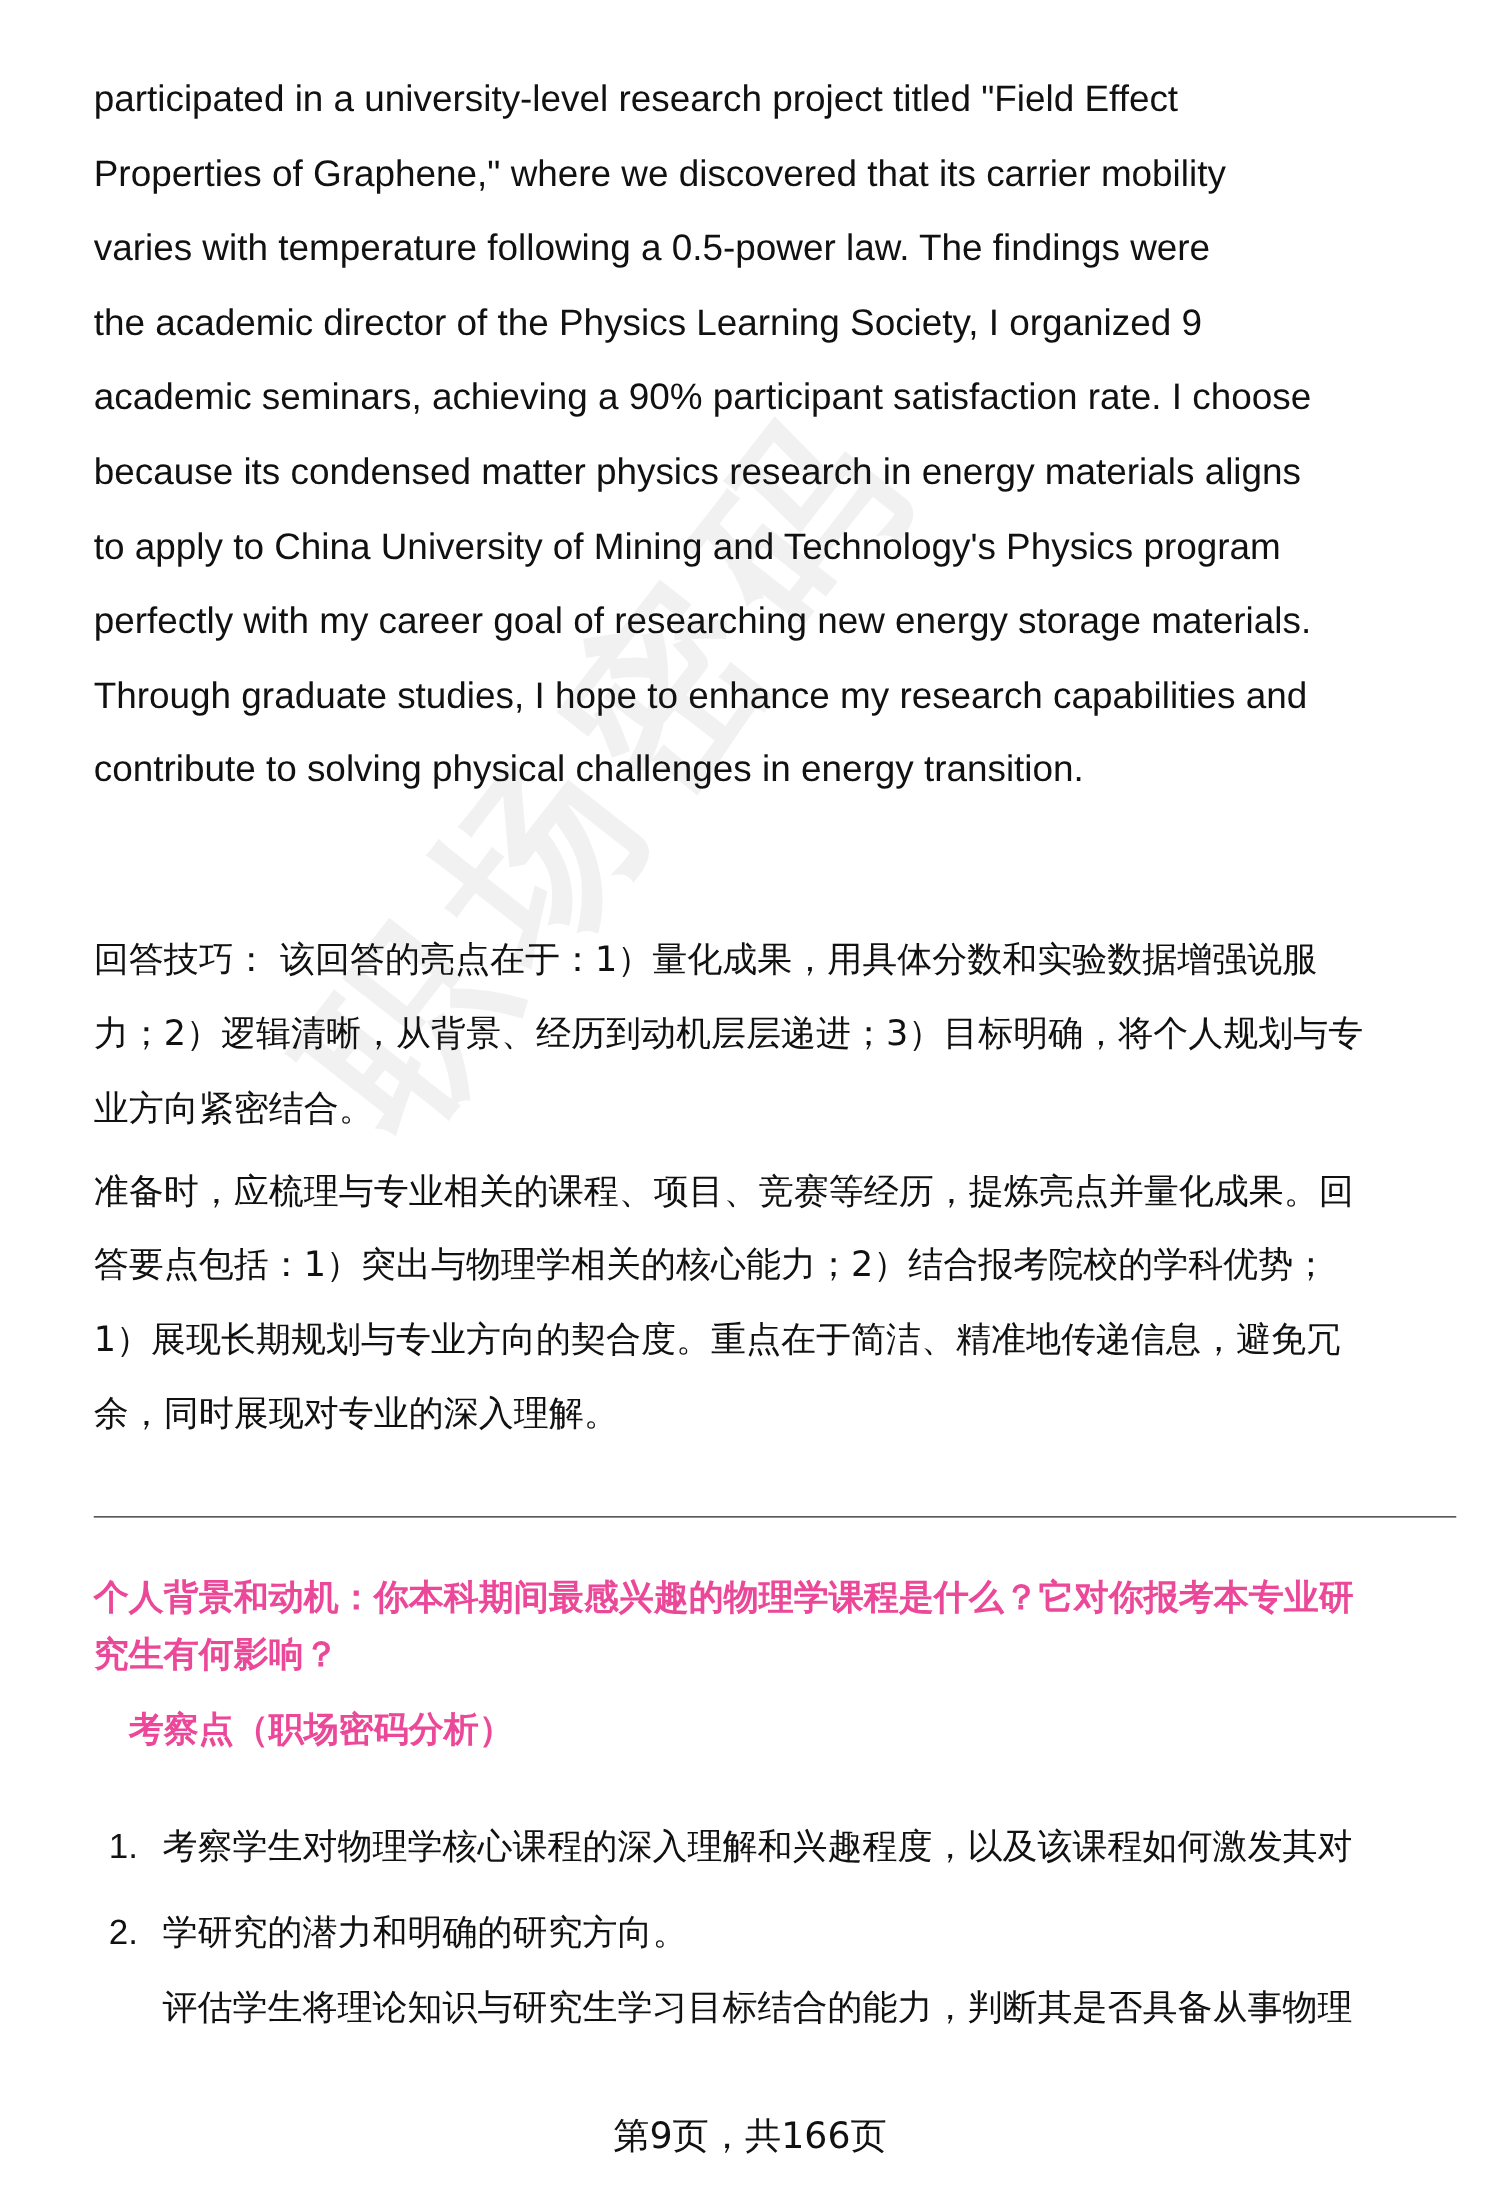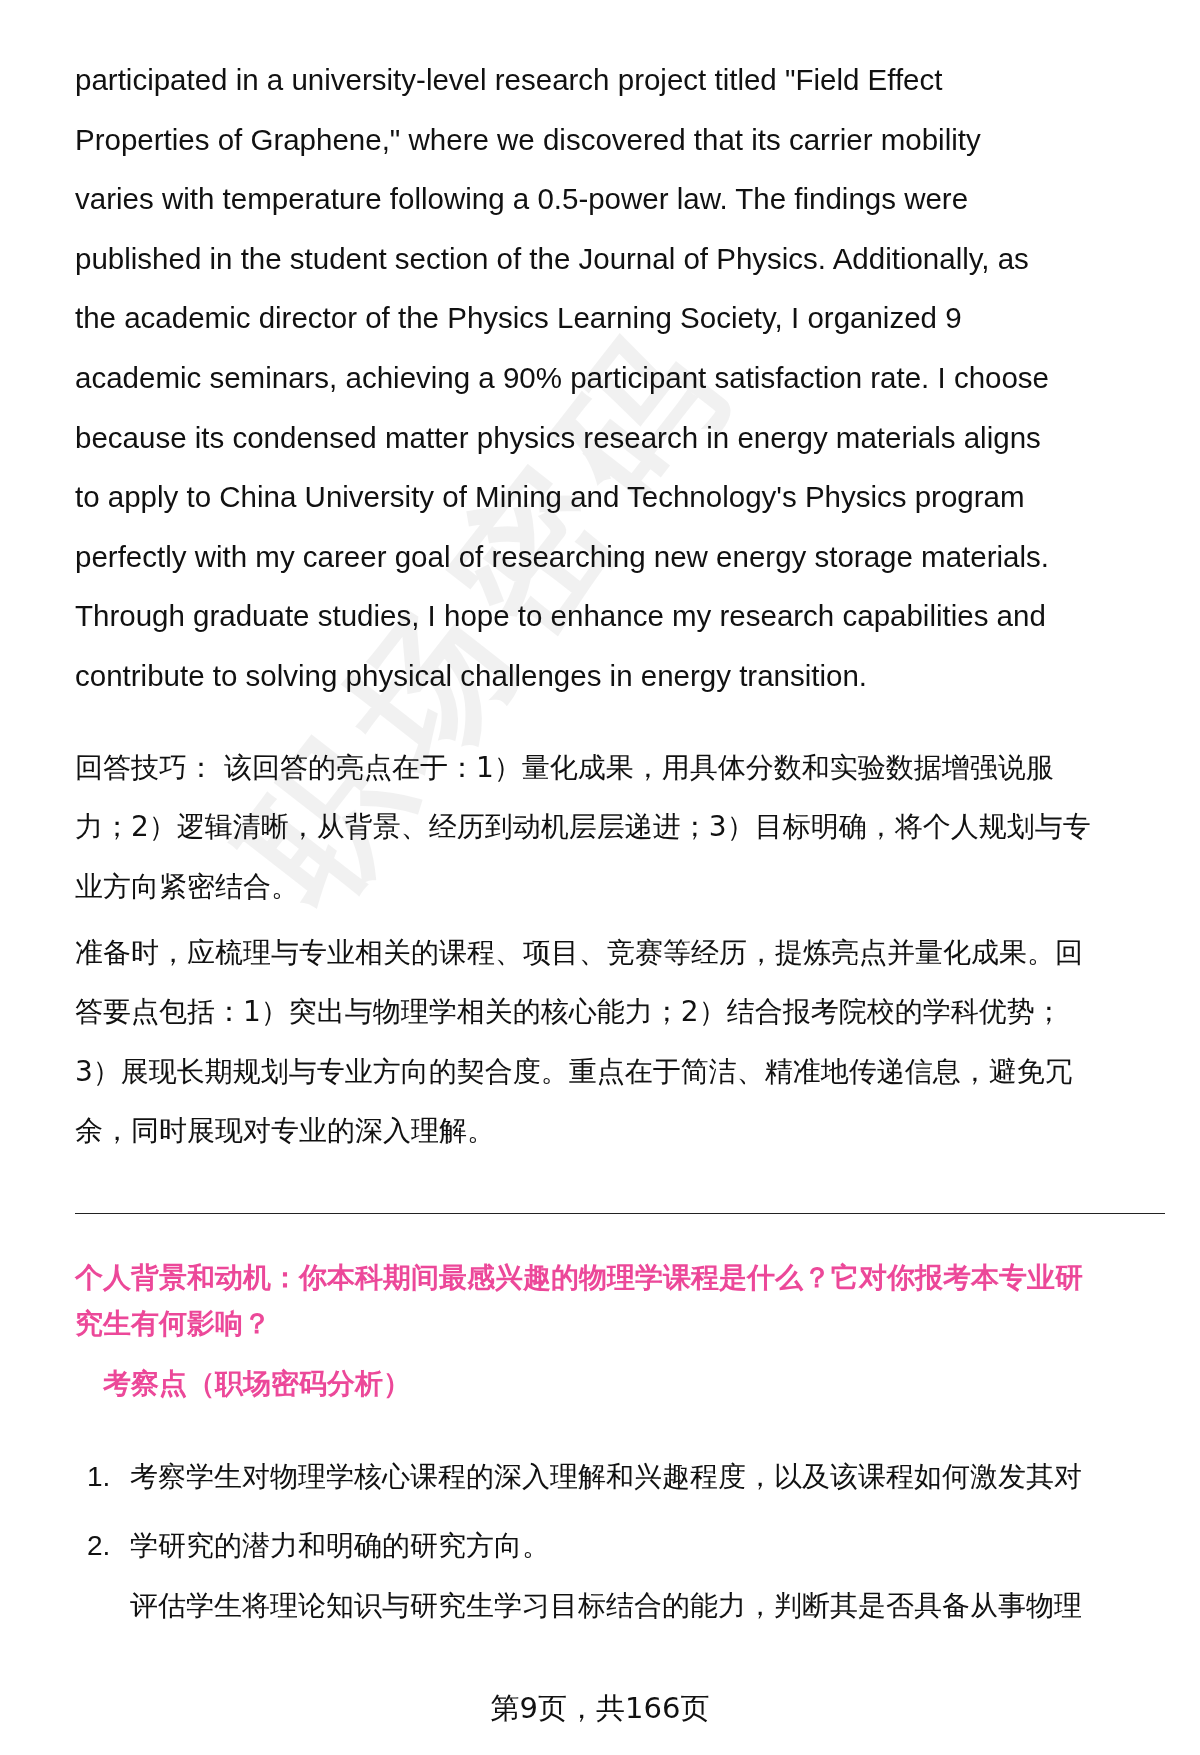--- a/index.html
+++ b/index.html
@@ -128,40 +128,39 @@
 <body>
 
 <div class="watermark">职场密码</div>
 
 <div class="page">
 
   <p class="para-en">
     <span class="line">participated in a university-level research project titled "Field Effect</span>
     <span class="line">Properties of Graphene," where we discovered that its carrier mobility</span>
     <span class="line">varies with temperature following a 0.5-power law. The findings were</span>
-    <span class="line">published in the student section of the Journal of Physics. Additionally, as</span>
     <span class="line">the academic director of the Physics Learning Society, I organized 9</span>
     <span class="line">academic seminars, achieving a 90% participant satisfaction rate. I choose</span>
     <span class="line">because its condensed matter physics research in energy materials aligns</span>
     <span class="line">to apply to China University of Mining and Technology's Physics program</span>
     <span class="line">perfectly with my career goal of researching new energy storage materials.</span>
     <span class="line">Through graduate studies, I hope to enhance my research capabilities and</span>
     <span class="line">contribute to solving physical challenges in energy transition.</span>
   </p>
 
   <div class="zh tips">
     <span class="line">回答技巧： 该回答的亮点在于：1）量化成果，用具体分数和实验数据增强说服</span>
     <span class="line">力；2）逻辑清晰，从背景、经历到动机层层递进；3）目标明确，将个人规划与专</span>
     <span class="line">业方向紧密结合。</span>
   </div>
 
   <div class="zh prep">
     <span class="line">准备时，应梳理与专业相关的课程、项目、竞赛等经历，提炼亮点并量化成果。回</span>
     <span class="line">答要点包括：1）突出与物理学相关的核心能力；2）结合报考院校的学科优势；</span>
-    <span class="line">3）展现长期规划与专业方向的契合度。重点在于简洁、精准地传递信息，避免冗</span>
+    <span class="line">1）展现长期规划与专业方向的契合度。重点在于简洁、精准地传递信息，避免冗</span>
     <span class="line">余，同时展现对专业的深入理解。</span>
   </div>
 
   <div class="divider"></div>
 
   <div class="red-heading q-title">
     <span class="line">个人背景和动机：你本科期间最感兴趣的物理学课程是什么？它对你报考本专业研</span>
     <span class="line">究生有何影响？</span>
   </div>
 

